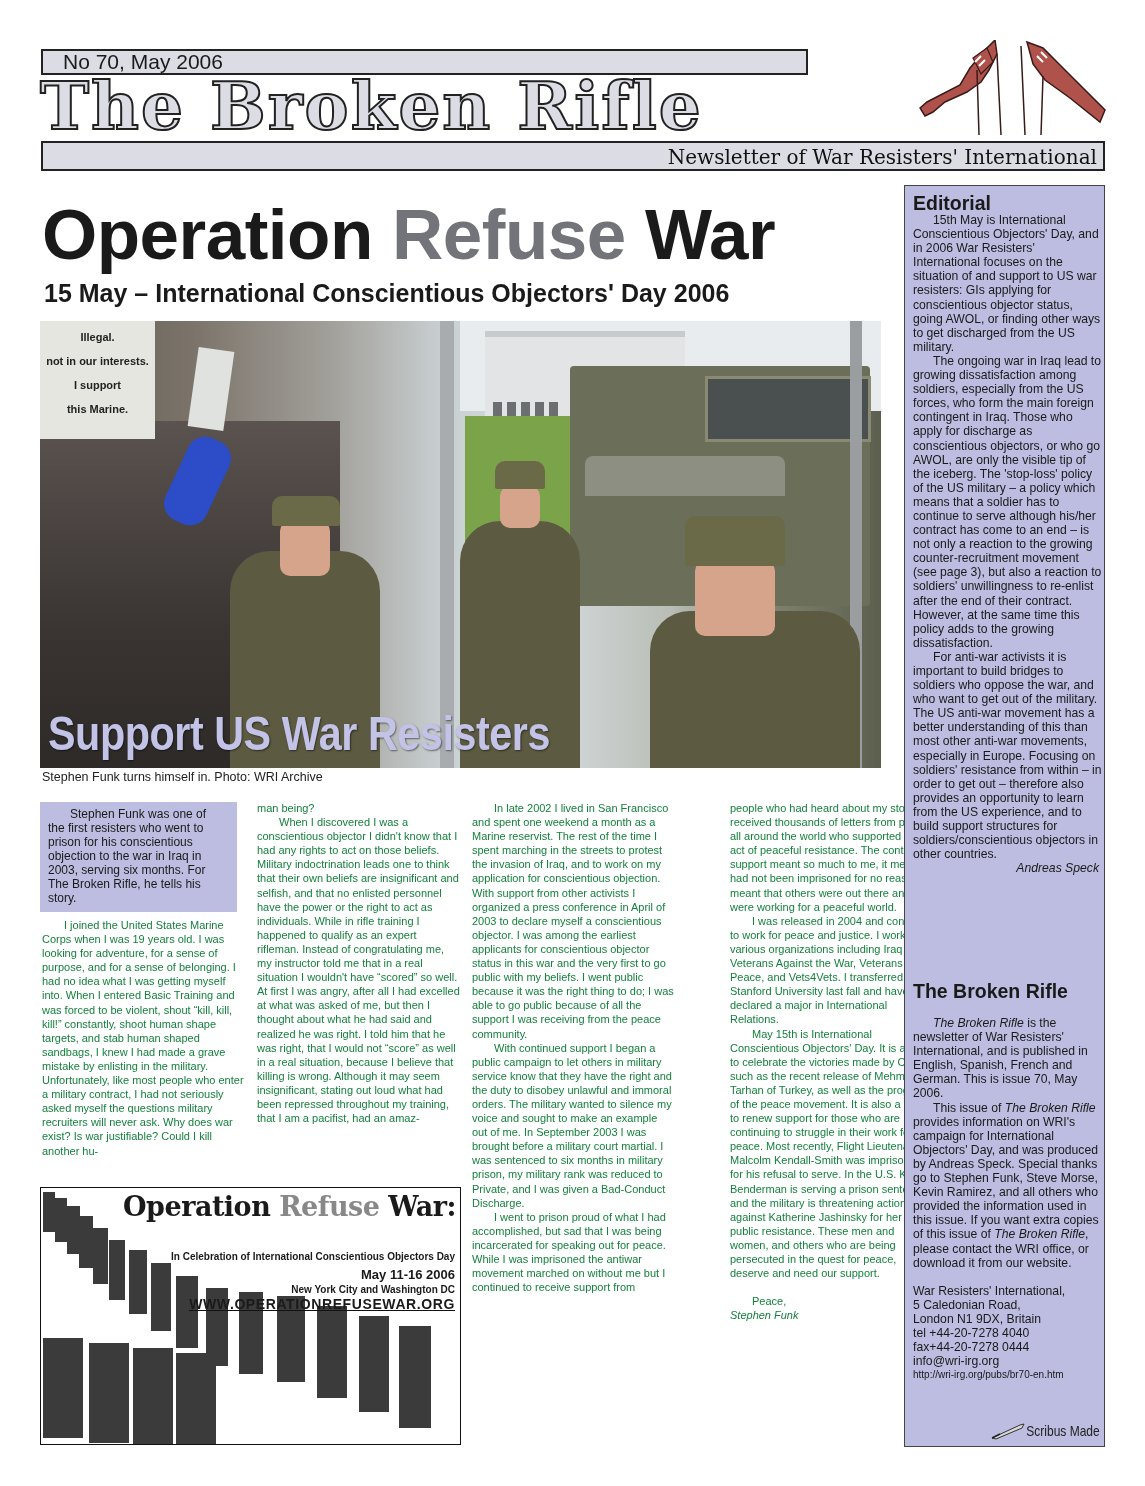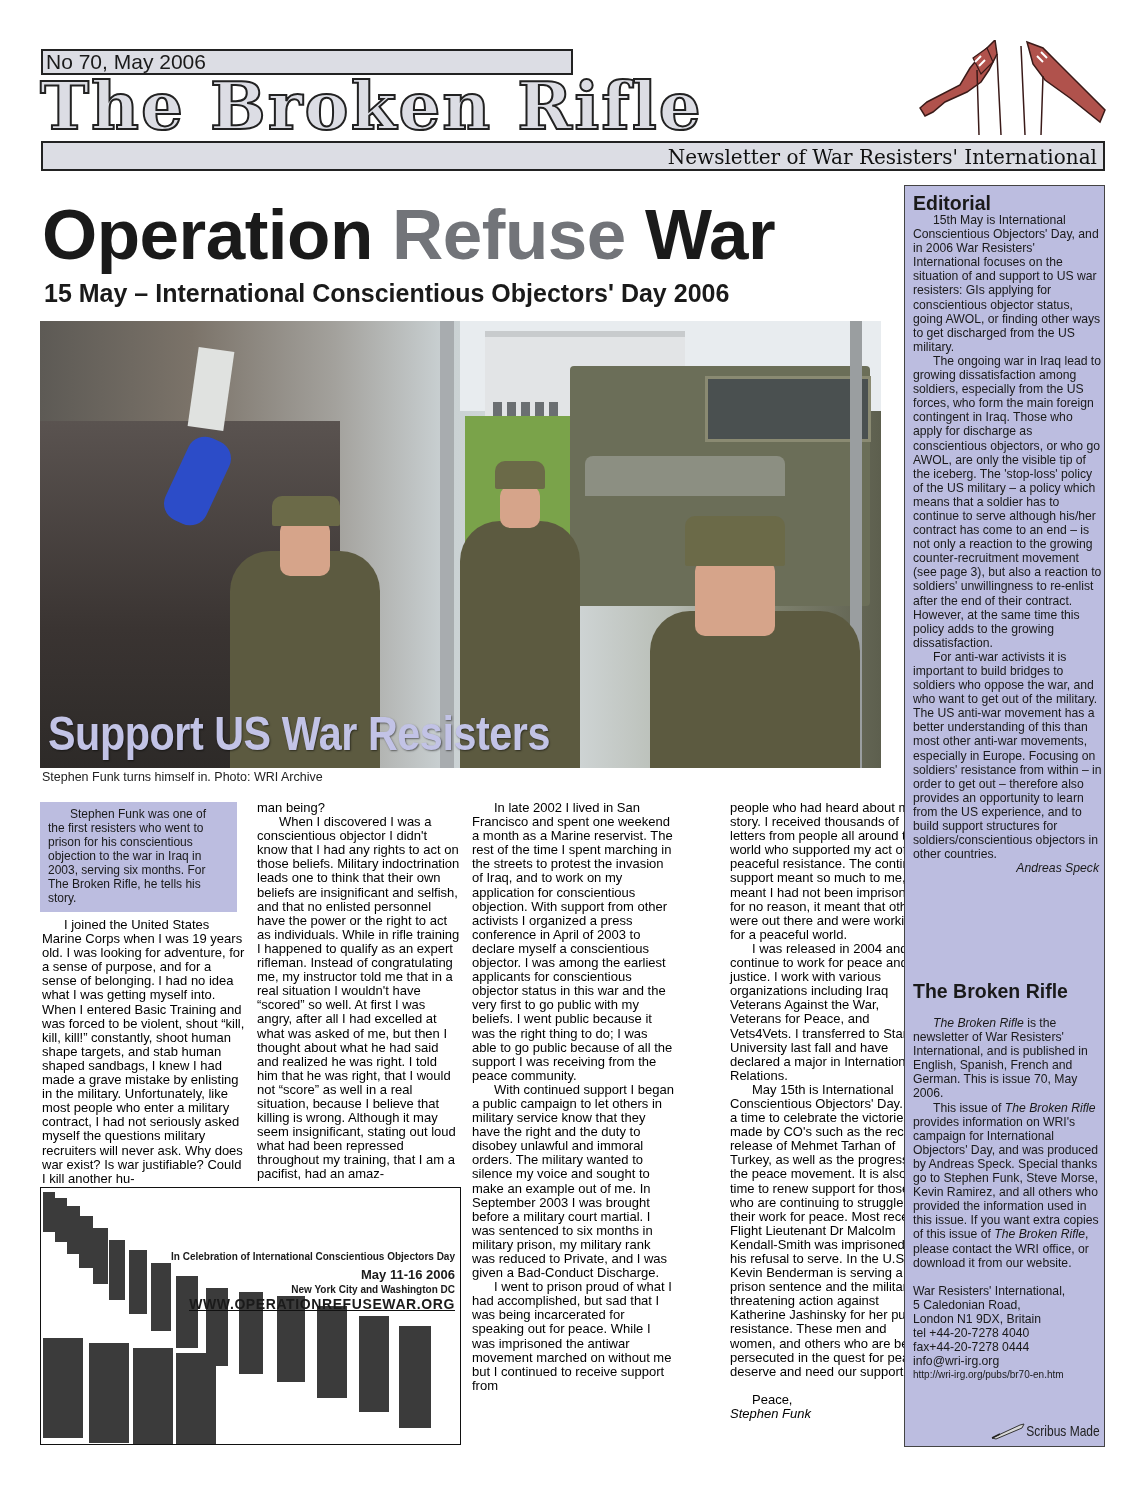--- a/index.html
+++ b/index.html
@@ -1,20 +1,20 @@
 <!DOCTYPE html>
 <html><head>
 <meta charset="utf-8">
 <style>
   html, body { margin:0; padding:0; background:#ffffff; }
   body { width:1145px; height:1486px; position:relative; overflow:hidden; font-family:"Liberation Sans", sans-serif; color:#1a1a1a; }
   .abs { position:absolute; }
 
   
-  .issue-bar { left:41px; top:49px; width:532px; height:26px; background:#dcdde4; border:2px solid #222; box-sizing:border-box; font-size:21px; line-height:22px; padding-left:3px; }
+  .issue-bar { left:41px; top:49px; width:767px; height:26px; background:#dcdde4; border:2px solid #222; box-sizing:border-box; font-size:21px; line-height:22px; padding-left:20px; }
   .masthead-title { left:40px; top:70px; font-family:"DejaVu Serif", serif; font-weight:bold; font-size:66px; line-height:72px; letter-spacing:2px; color:#dcdde4; -webkit-text-stroke:2px #222; white-space:nowrap; }
   .subtitle-bar { left:41px; top:141px; width:1064px; height:30px; background:#dcdde4; border:2px solid #222; box-sizing:border-box; }
   .subtitle-text { right:6px; top:1px; font-family:"DejaVu Serif", serif; font-size:20px; line-height:26px; color:#111; white-space:nowrap; }
   .logo { left:915px; top:40px; width:195px; height:100px; }
 
   
   .headline { left:42px; top:192px; font-size:71px; font-weight:bold; line-height:86px; white-space:nowrap; letter-spacing:-0.5px; }
   .headline .gray { color:#727479; }
   .subhead { left:44px; top:277px; font-size:25px; font-weight:bold; line-height:32px; white-space:nowrap; }
 
@@ -38,21 +38,21 @@
   .photo .fence { position:absolute; left:400px; top:0; width:14px; height:447px; background:#a8acaf; }
   .photo .fence2 { position:absolute; left:810px; top:0; width:12px; height:447px; background:#9a9ea0; }
   .photo .soldier { position:absolute; background:#5c5a40; border-radius:40px 40px 0 0; }
   .photo .cap { position:absolute; background:#6b6a48; border-radius:10px 10px 2px 2px; }
   .photo .face { position:absolute; background:#d6a48a; border-radius:10px; }
   .photo-overlay { left:48px; top:704px; font-size:48px; font-weight:bold; color:#c2c3e6; line-height:60px; white-space:nowrap; text-shadow:1px 1px 2px rgba(0,0,0,0.5); transform:scaleX(0.86); transform-origin:left center; letter-spacing:-0.5px; }
   .caption { left:42px; top:769px; font-size:12.5px; line-height:16px; color:#222; }
 
   
   .intro-box { left:40px; top:802px; width:197px; height:110px; background:#bcbde0; box-sizing:border-box; padding:5px 26px 4px 8px; font-size:12px; line-height:14px; }
-  .col { position:absolute; font-size:13px; line-height:14.1px; color:#000000; }
+  .col { position:absolute; font-size:11px; line-height:14.1px; color:#15803d; }
   .col p { margin:0; text-indent:22px; }
   .col p.noindent { text-indent:0; }
   .col1 { left:42px; top:918px; width:204px; }
   .col2 { left:257px; top:801px; width:203px; }
   .col3 { left:472px; top:801px; width:203px; }
   .col4 { left:687px; top:801px; width:203px;margin-left:43px; }
   .sig { text-align:left; font-style:italic; margin-top:0; }
   .peace { margin-top:14px !important; }
 
   
@@ -121,20 +121,26 @@
   </div>
   <div class="grass"></div>
   <div class="car"></div>
   <div class="truck"></div>
   <div class="truck-window"></div>
   <div class="hood"></div>
   <div class="fence"></div>
   <div class="fence2"></div>
   <div class="crowd"></div>
   <div class="blue"></div>
+  <div class="sign1">
+    <div>Illegal.</div>
+    <div>not in our interests.</div>
+    <div>I support</div>
+    <div>this Marine.</div>
+  </div>
   <div class="sign2"></div>
 
   <div class="soldier" style="left:190px;top:230px;width:150px;height:217px;"></div>
   <div class="face" style="left:240px;top:200px;width:50px;height:55px;"></div>
   <div class="cap" style="left:232px;top:175px;width:68px;height:30px;"></div>
   <div class="soldier" style="left:420px;top:200px;width:120px;height:247px;"></div>
   <div class="face" style="left:460px;top:165px;width:40px;height:42px;"></div>
   <div class="cap" style="left:455px;top:140px;width:50px;height:28px;"></div>
   <div class="soldier" style="left:610px;top:290px;width:210px;height:157px;"></div>
   <div class="face" style="left:655px;top:240px;width:80px;height:75px;"></div>
@@ -184,20 +190,25 @@
   <div class="figure" style="left:165px;top:100px;width:22px;height:78px;"></div>
   <div class="figure" style="left:198px;top:104px;width:24px;height:82px;"></div>
   <div class="figure" style="left:236px;top:108px;width:28px;height:86px;"></div>
   <div class="figure" style="left:276px;top:118px;width:30px;height:92px;"></div>
   <div class="figure" style="left:318px;top:128px;width:30px;height:96px;"></div>
   <div class="figure" style="left:358px;top:138px;width:32px;height:102px;"></div>
   <div class="figure" style="left:2px;top:150px;width:40px;height:100px;"></div>
   <div class="figure" style="left:48px;top:155px;width:40px;height:100px;"></div>
   <div class="figure" style="left:92px;top:160px;width:40px;height:98px;"></div>
   <div class="figure" style="left:135px;top:165px;width:40px;height:95px;"></div>
+  <div class="ad-title">
+    <span>Operation</span>
+    <span class="gray">Refuse</span>
+    <span>War:</span>
+  </div>
   <div class="ad-line1">In Celebration of International Conscientious Objectors Day</div>
   <div class="ad-dates">May 11-16 2006</div>
   <div class="ad-loc">New York City and Washington DC</div>
   <div class="ad-url">WWW.OPERATIONREFUSEWAR.ORG</div>
 </div>
 
 <div class="abs sidebar">
   <div class="sb-heading" style="top:6px;">Editorial</div>
   <div class="sb-text" style="top:27px;">
     <p>15th May is International Conscientious Objectors' Day, and in 2006 War Resisters' International focuses on the situation of and support to US war resisters: GIs applying for conscientious objector status, going AWOL, or finding other ways to get discharged from the US military.</p>

